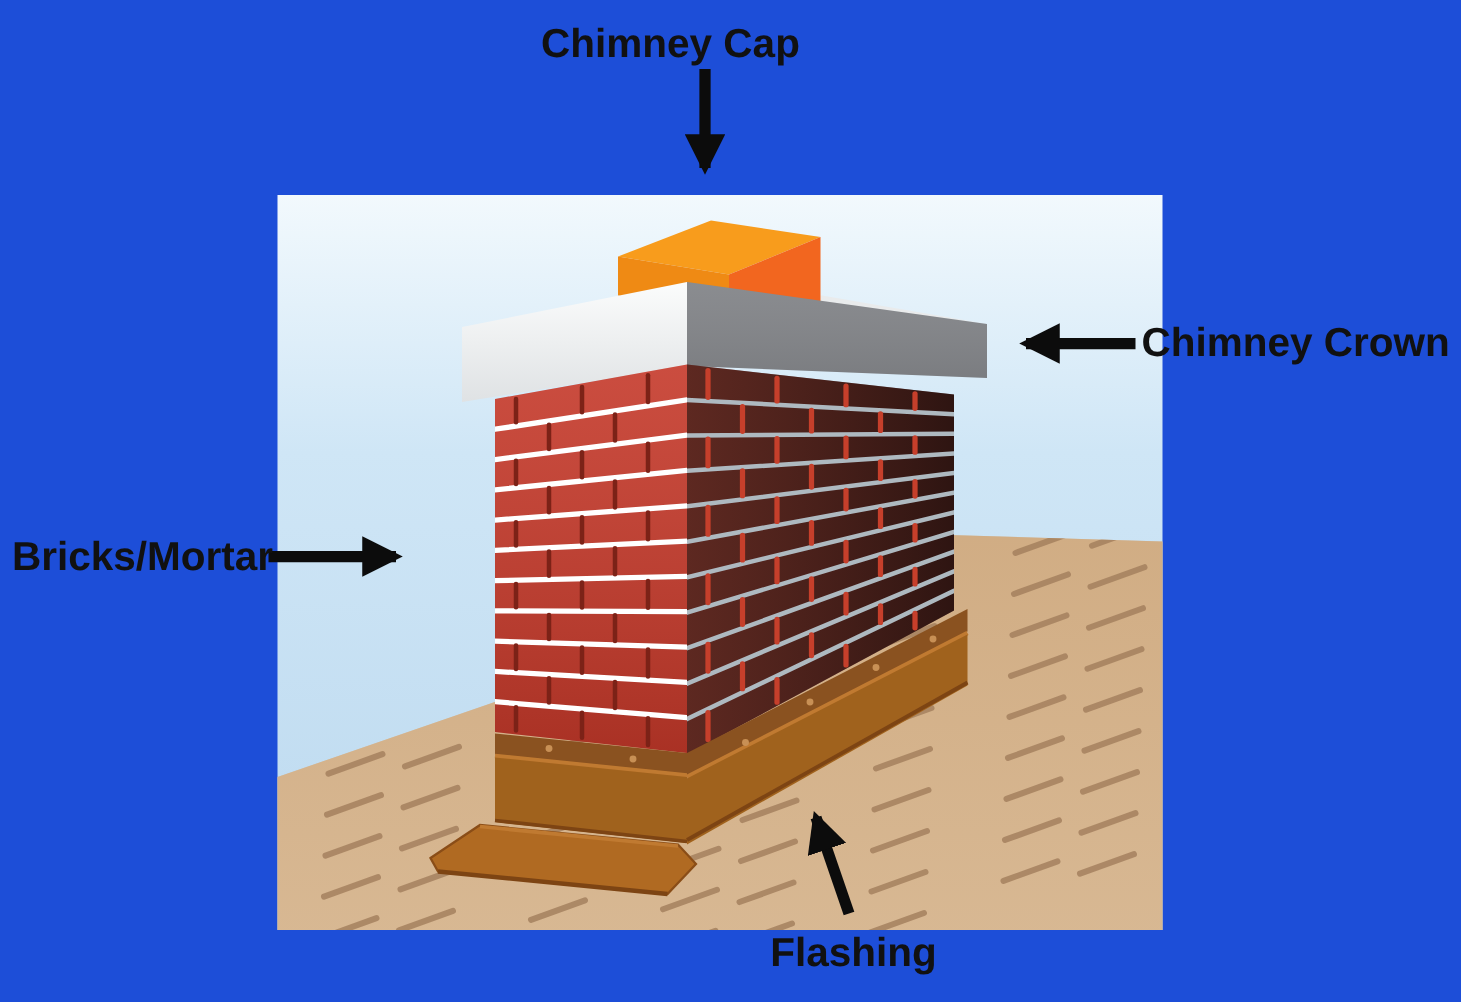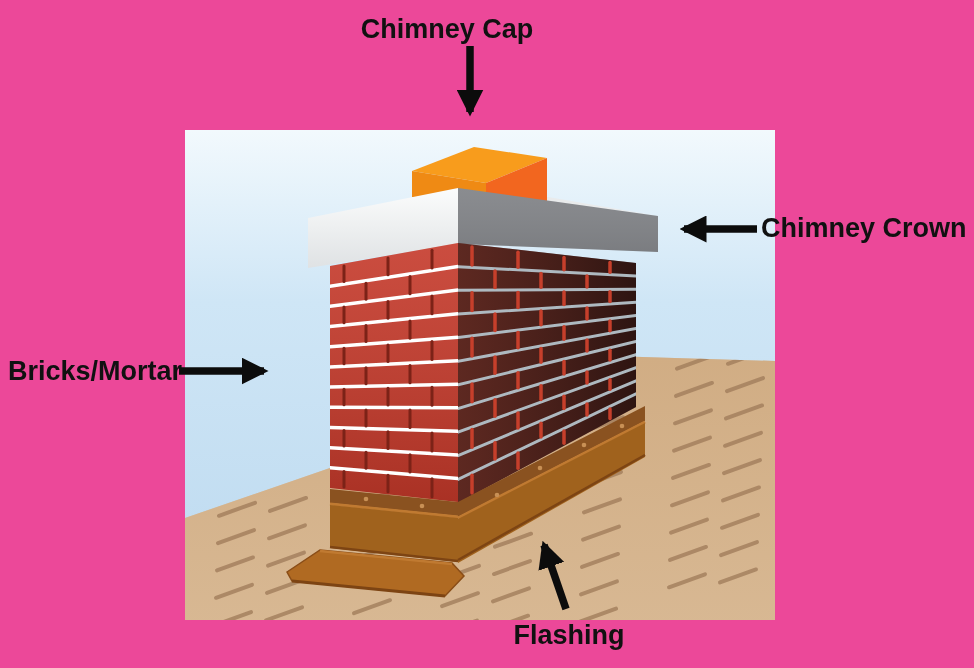--- a/index.html
+++ b/index.html
@@ -1,16 +1,16 @@
 <!DOCTYPE html>
 <html><head>
 <meta charset="utf-8">
 <style>
   html,body{margin:0;padding:0;background:#ffffff;}
-  .stage{position:relative;width:974px;height:668px;background:#ec4899;overflow:hidden;
+  .stage{position:relative;width:974px;height:668px;background:#1d4ed8;overflow:hidden;
          font-family:"Liberation Sans", sans-serif;}
   svg{display:block;}
   text.diagram-label{font-family:"Liberation Sans", sans-serif;font-weight:bold;font-size:27px;}
 </style>
 </head>
 <body>
 
 <div class="stage">
 <svg id="scene" width="974" height="668" viewBox="0 0 974 668" xmlns="http://www.w3.org/2000/svg">
   <defs>

